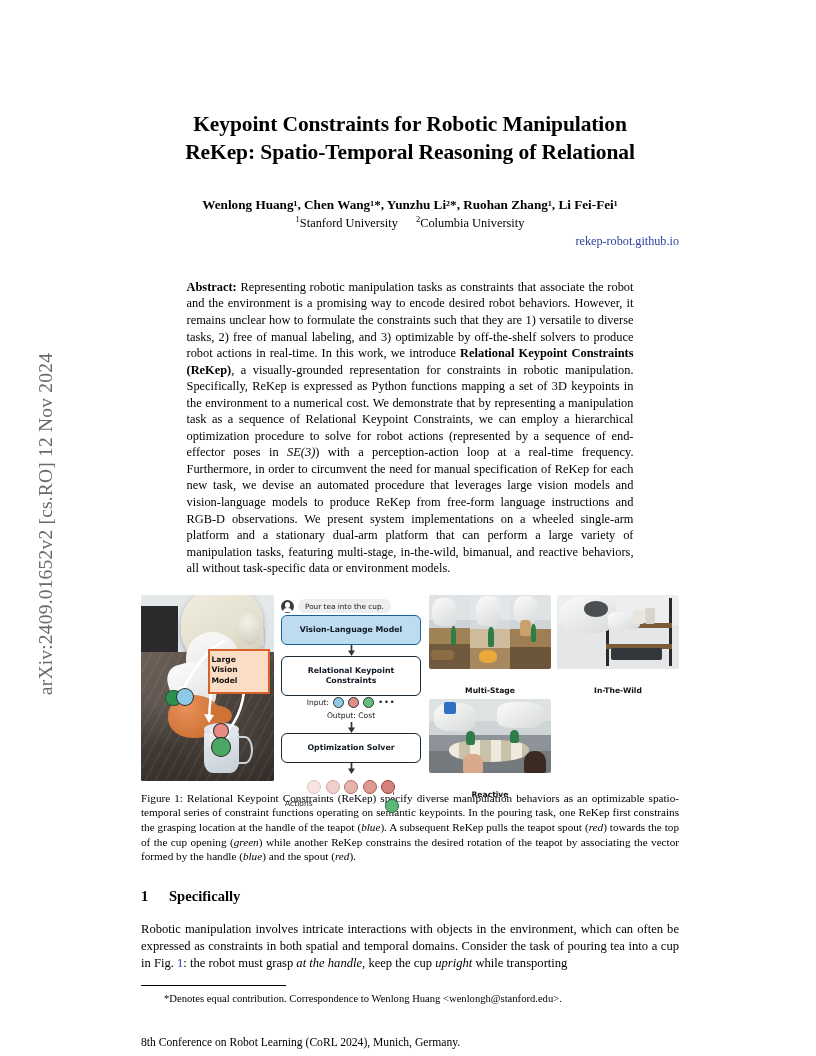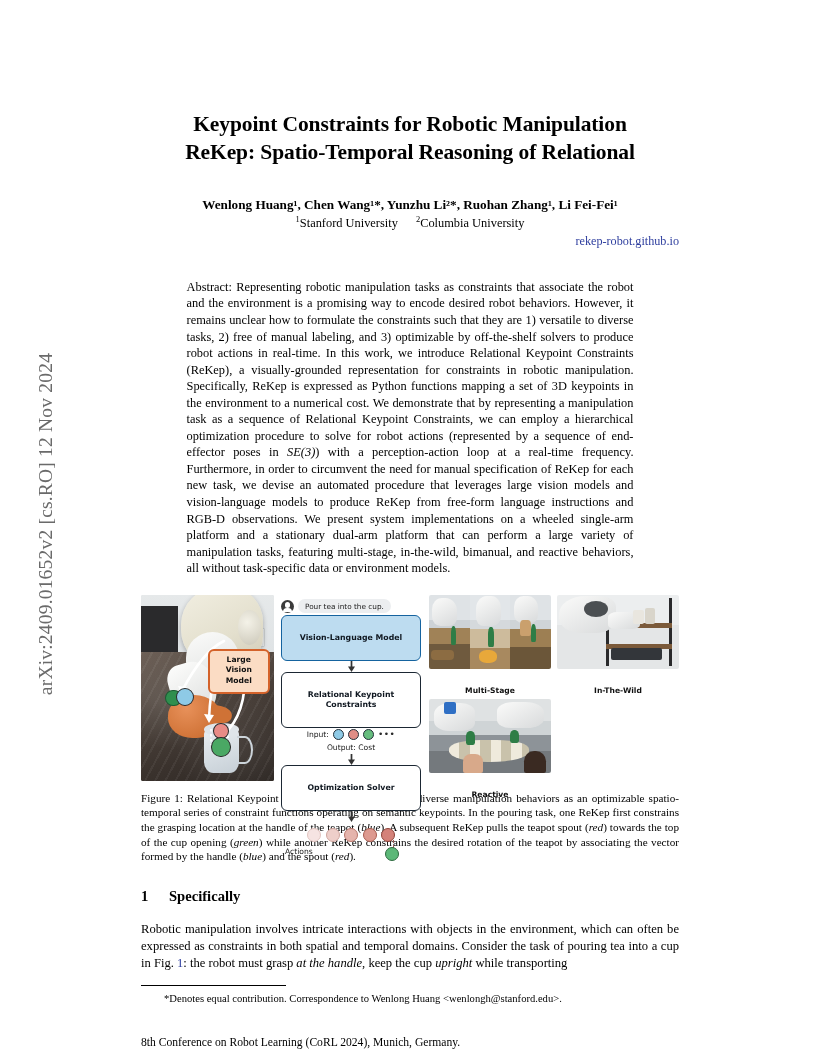--- a/index.html
+++ b/index.html
@@ -39,21 +39,21 @@
     text-align:right;font-size:12.2px;margin-top:3px;color:#2d3d9e;
   }
   sup{font-size:.68em;vertical-align:super;line-height:0;}
 
   
   .abstract{
     margin:30px auto 0 auto;width:447px;
     font-size:12.4px;line-height:1.335;text-align:justify;
     text-justify:inter-word;hyphens:manual;
   }
-  .abstract b{font-weight:normal;}
+  .abstract b{font-weight:bold;}
   .mathit{font-family:"Liberation Serif", serif;font-style:italic;}
 
   
   .figure{position:relative;margin-top:18px;height:190px;}
   .fig-row{display:flex;gap:0;height:186px;}
 
   
   .photo-left{
     position:relative;width:133px;height:186px;border-radius:2px;
     overflow:hidden;flex:0 0 133px;
@@ -95,43 +95,43 @@
     background:#dfe5ea;border-radius:50%;}
   .pl-handle{position:absolute;left:72%;bottom:9%;width:11%;height:13%;
     border:2.5px solid #ccd4da;border-left:none;border-radius:0 60% 60% 0;}
   .kp{position:absolute;border-radius:50%;border:1.4px solid #2b2b2b;}
   .kp-blue{left:26%;top:50%;width:12.5%;height:9%;background:#8ecae6;}
   .kp-green-small{left:18%;top:51%;width:11%;height:8%;background:#2f8f4e;border-color:#1d5c33;}
   .kp-red{left:54%;top:69%;width:10.5%;height:7.5%;background:#e88b86;}
   .kp-green{left:53%;bottom:13%;width:13%;height:9.5%;background:#4aa864;}
   .lvm-box{
     position:absolute;right:3%;top:29%;width:41%;
-    background:#fbdcc4;border:2px solid #d4622a;border-radius:6px;
-    padding:4px 2px 5px 2px;text-align:center;
+    background:#fbdcc4;border:2px solid #d4622a;border-radius:0;
+    padding:4px 2px 5px 2px;text-align:left;
     font-family:"DejaVu Sans", sans-serif;font-weight:bold;
     font-size:7.6px;line-height:1.42;color:#111;
   }
   .pl-svg{position:absolute;inset:0;width:100%;height:100%;}
 
   
   .pipeline{flex:0 0 140px;width:140px;height:186px;position:relative;
     font-family:"DejaVu Sans", sans-serif;margin-left:7px;}
   .prompt-row{display:flex;align-items:center;gap:4px;height:17px;margin-top:3px;}
   .avatar{width:13px;height:13px;border-radius:50%;background:#3b3b3b;
     position:relative;flex:0 0 13px;}
   .avatar::before{content:"";position:absolute;left:3.6px;top:2.4px;width:5.6px;height:5.6px;
     border-radius:50%;background:#fff;}
   .avatar::after{content:"";position:absolute;left:2px;bottom:0.6px;width:9px;height:4.6px;
     border-radius:4.5px 4.5px 0 0;background:#fff;}
   .bubble{background:#eceef0;border-radius:9px;padding:2.5px 7px;
     font-size:7.3px;color:#1a1a1a;white-space:nowrap;}
   .node{
     border:1.4px solid #1b2733;border-radius:6px;background:#fff;
     text-align:center;font-weight:bold;font-size:7.8px;color:#0f1720;
-    padding:17px 4px;line-height:1.3;
+    padding:9px 4px;line-height:1.3;
   }
   .node.vlm{background:#bddcf0;border-color:#15639f;border-width:1.6px;}
   .arrow-v{display:flex;justify-content:center;height:11px;align-items:center;}
   .arrow-v svg{display:block;}
   .io-line{font-size:7.6px;color:#1a1a1a;display:flex;align-items:center;
     justify-content:center;gap:4px;height:13px;}
   .io-line .lbl{font-weight:400;}
   .dot{width:9px;height:9px;border-radius:50%;border:1.3px solid #23303a;display:inline-block;}
   .dot.b{background:#8ecae6;}
   .dot.r{background:#e08d86;}

